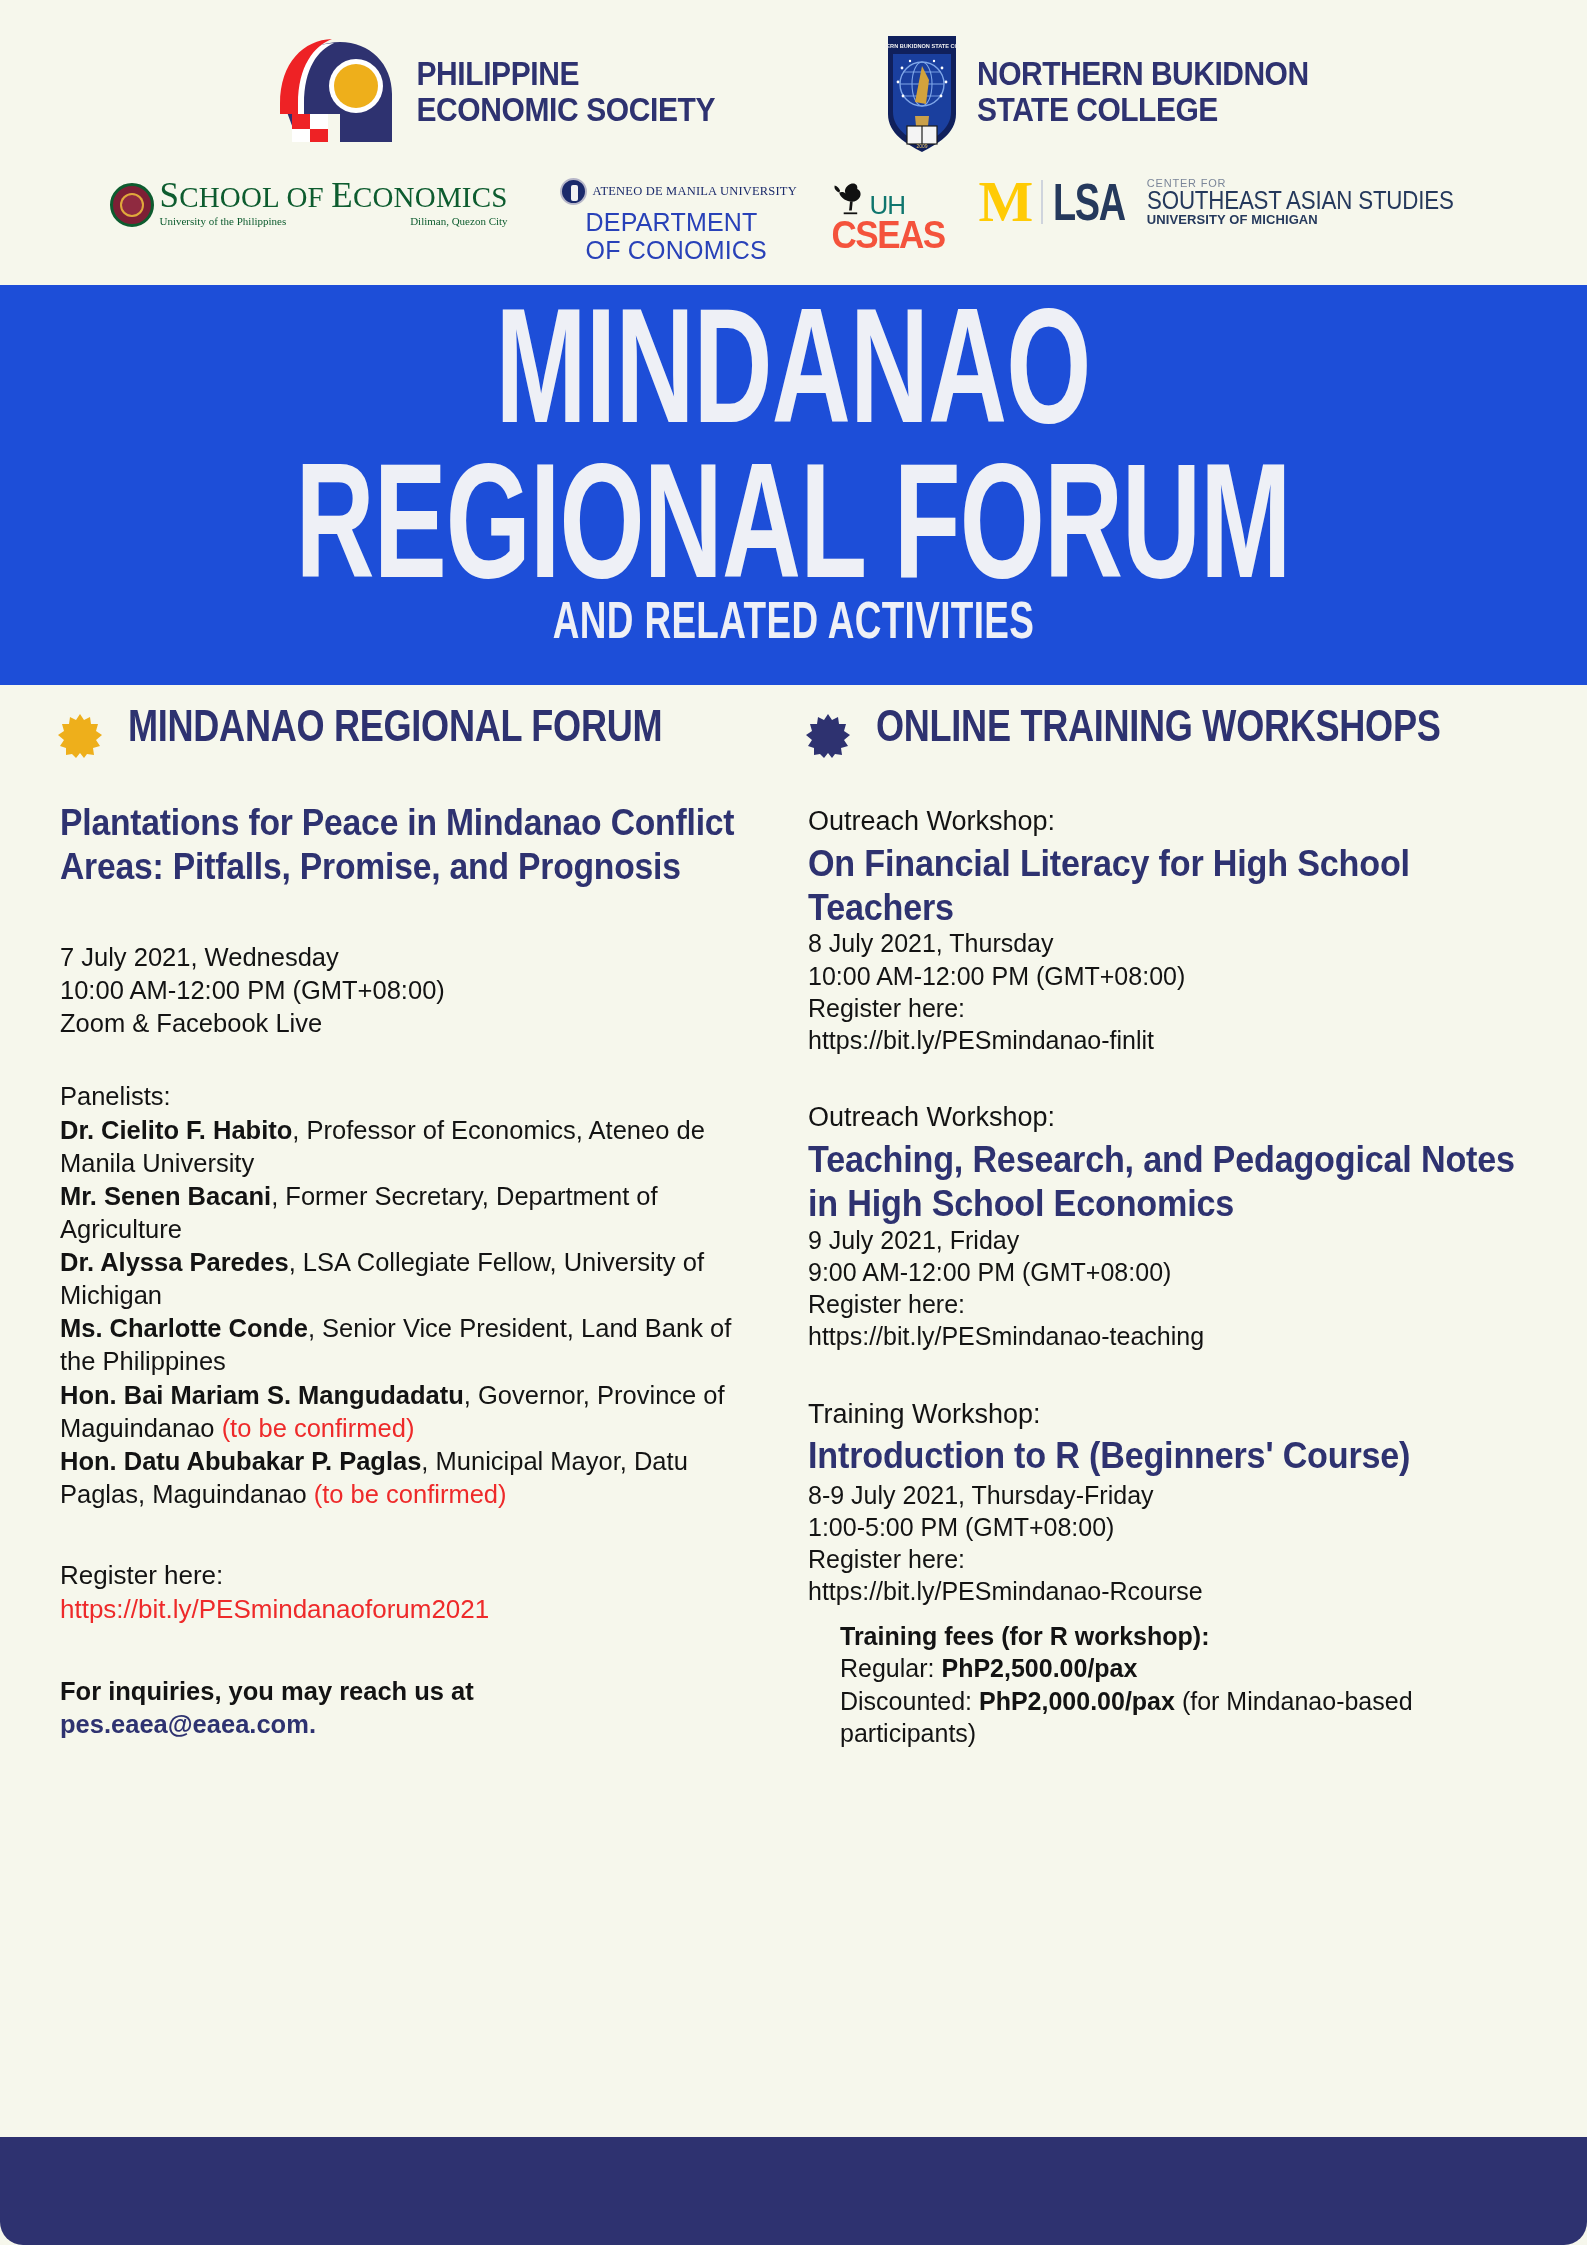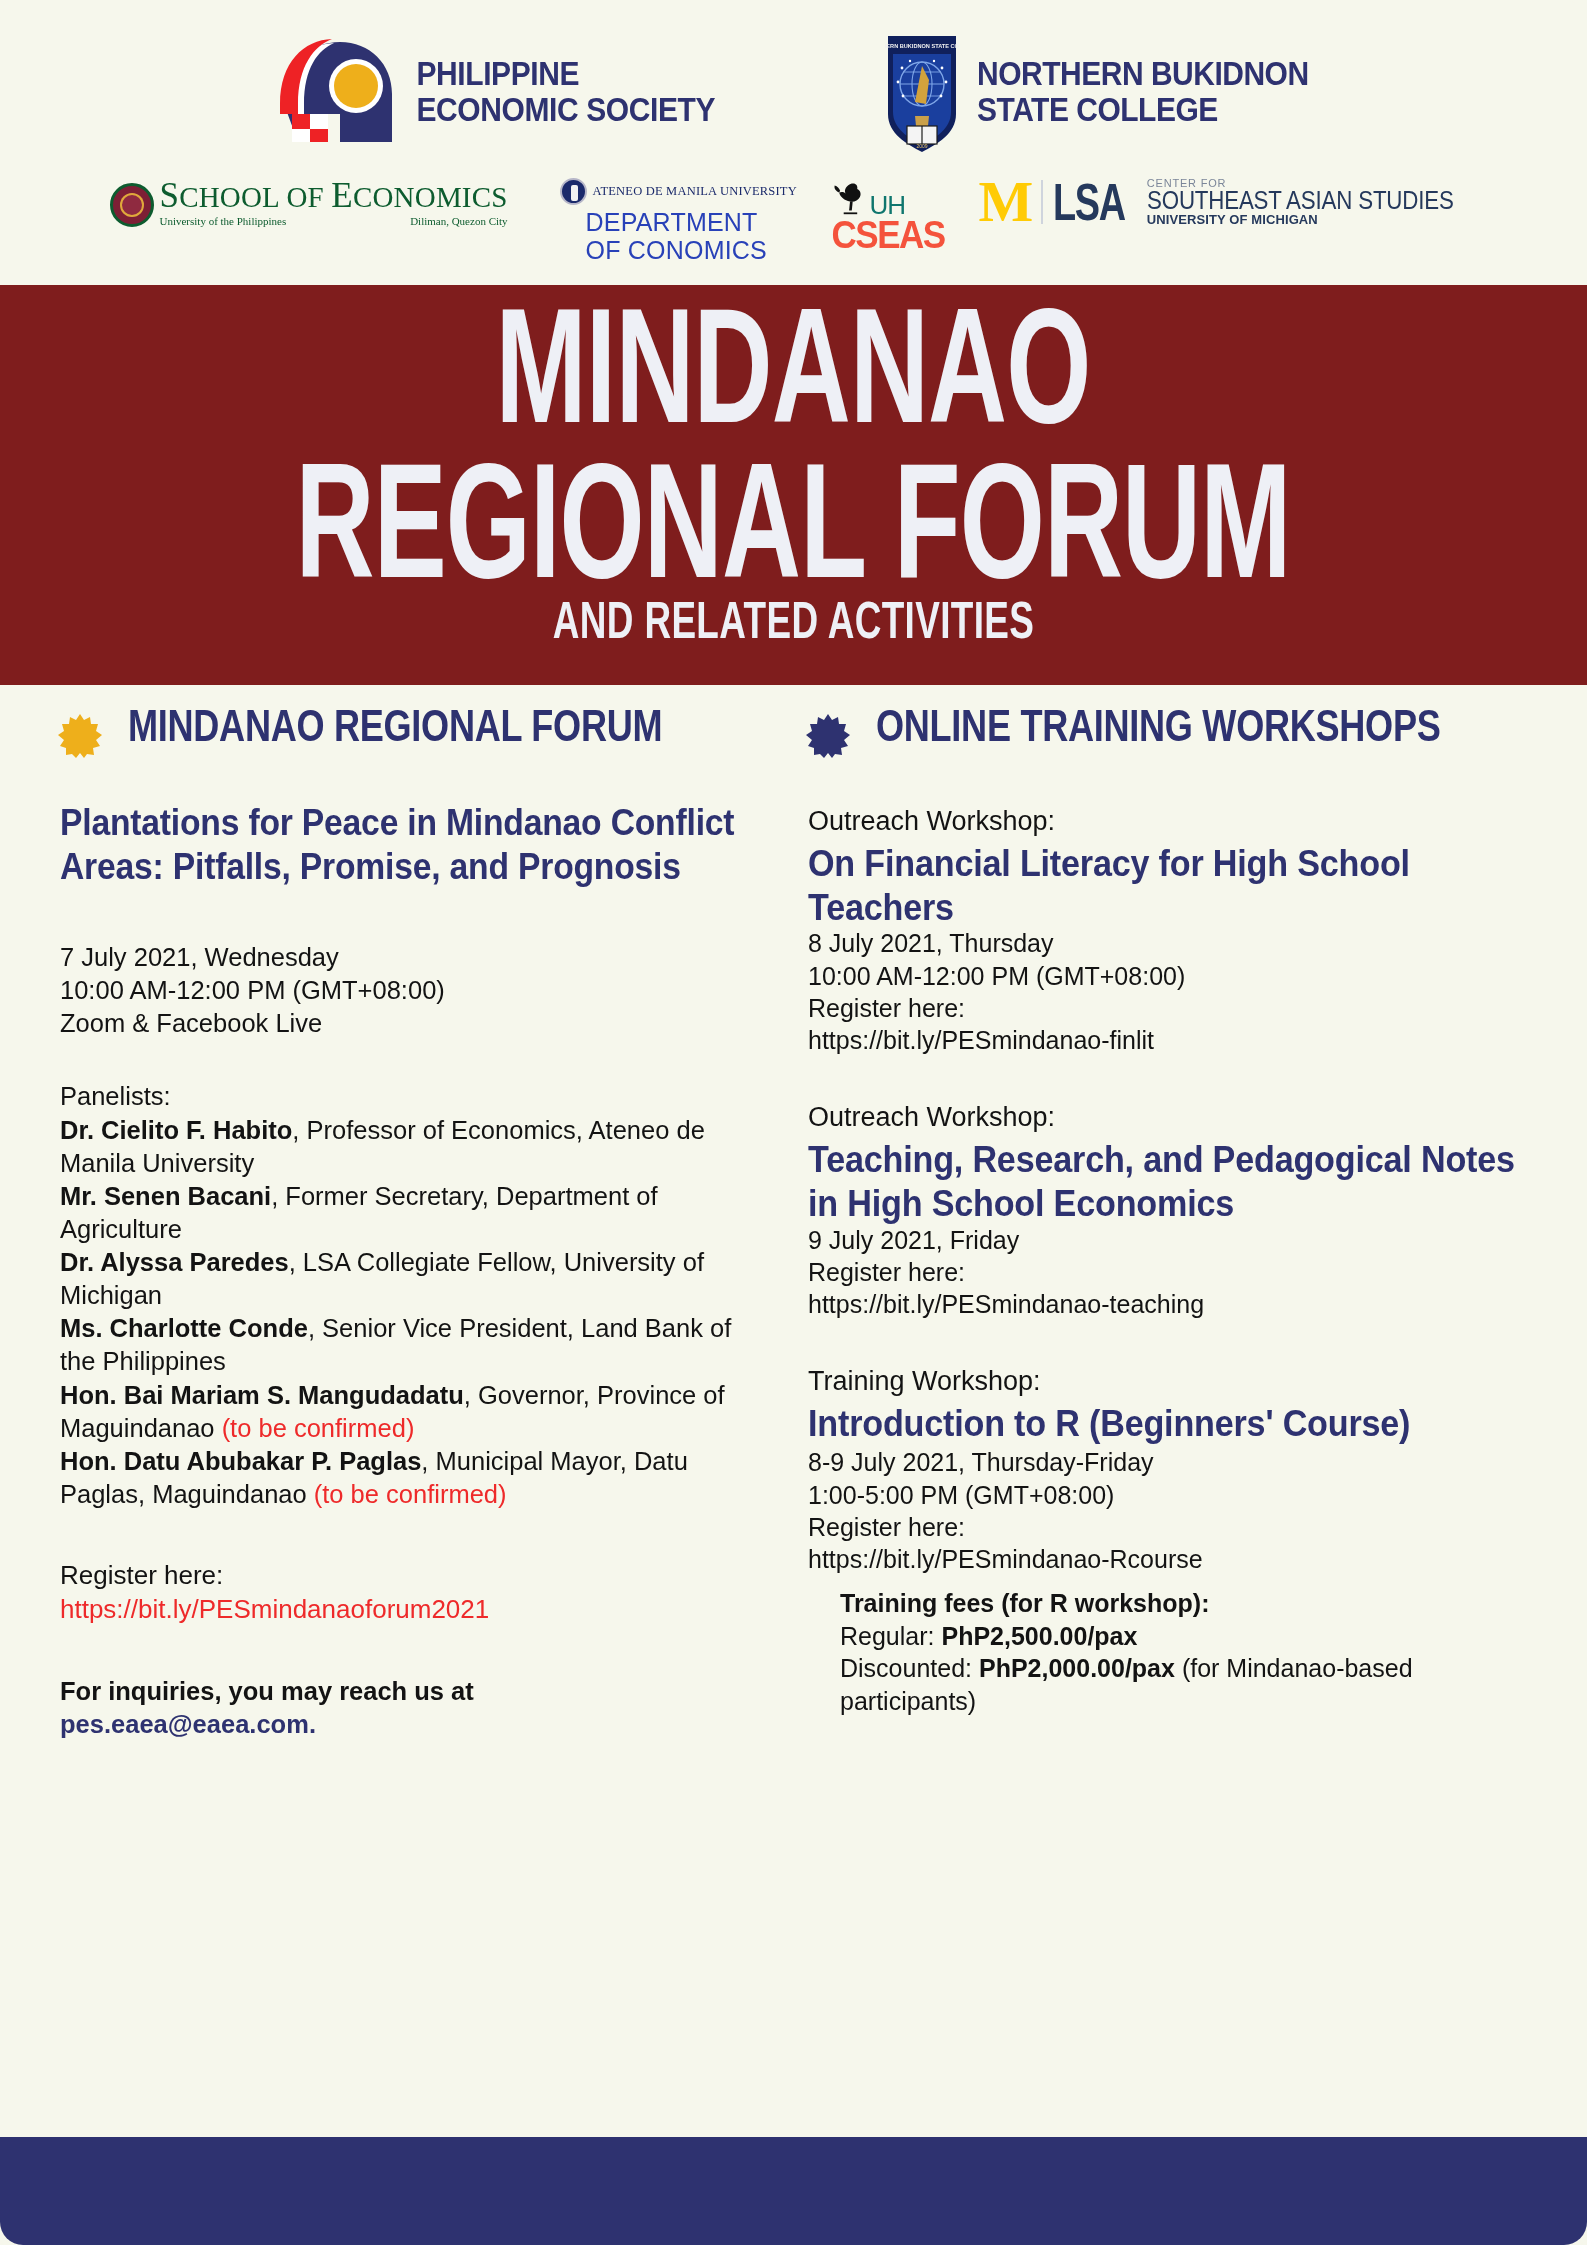--- a/index.html
+++ b/index.html
@@ -125,21 +125,21 @@
     font-size: 24px; color: #25395c; letter-spacing: -0.2px; line-height: 1.0;
     transform: scale(0.93,1.05); transform-origin: left center;
   }
   .umich-uni {
     font-size: 13px; color: #25395c; font-weight: 700; letter-spacing: 0.1px;
   }
 
   
   .banner {
     position: absolute; left: 0; top: 285px; width: 1587px; height: 400px;
-    background: #7f1d1d; text-align: center;
+    background: #1d4ed8; text-align: center;
     display: flex; flex-direction: column; justify-content: center; align-items: center;
   }
   .banner-title {
     color: #eef0f6; font-weight: 900; font-size: 123px; line-height: 0.96;
     letter-spacing: -1px; text-transform: uppercase;
     transform: scale(0.89,1.32); transform-origin: center center;
   }
   .banner-sub {
     color: #eef0f6; font-weight: 900; font-size: 41px; letter-spacing: 0.4px;
     text-transform: uppercase; margin-top: 34px;
@@ -386,20 +386,21 @@
             <div class="ws-name">On Financial Literacy for High School Teachers</div>
             <div class="ws-meta">8 July 2021, Thursday</div>
             <div class="ws-meta">10:00 AM-12:00 PM (GMT+08:00)</div>
             <div class="ws-meta">Register here:</div>
             <div class="ws-meta link">https://bit.ly/PESmindanao-finlit</div>
           </div>
           <div class="ws ws-2">
             <div class="ws-kicker">Outreach Workshop:</div>
             <div class="ws-name">Teaching, Research, and Pedagogical Notes in High School Economics</div>
             <div class="ws-meta">9 July 2021, Friday</div>
+            <div class="ws-meta">9:00 AM-12:00 PM (GMT+08:00)</div>
             <div class="ws-meta">Register here:</div>
             <div class="ws-meta link">https://bit.ly/PESmindanao-teaching</div>
           </div>
           <div class="ws ws-3">
             <div class="ws-kicker">Training Workshop:</div>
             <div class="ws-name">Introduction to R (Beginners' Course)</div>
             <div class="ws-meta">8-9 July 2021, Thursday-Friday</div>
             <div class="ws-meta">1:00-5:00 PM (GMT+08:00)</div>
             <div class="ws-meta">Register here:</div>
             <div class="ws-meta link">https://bit.ly/PESmindanao-Rcourse</div>

